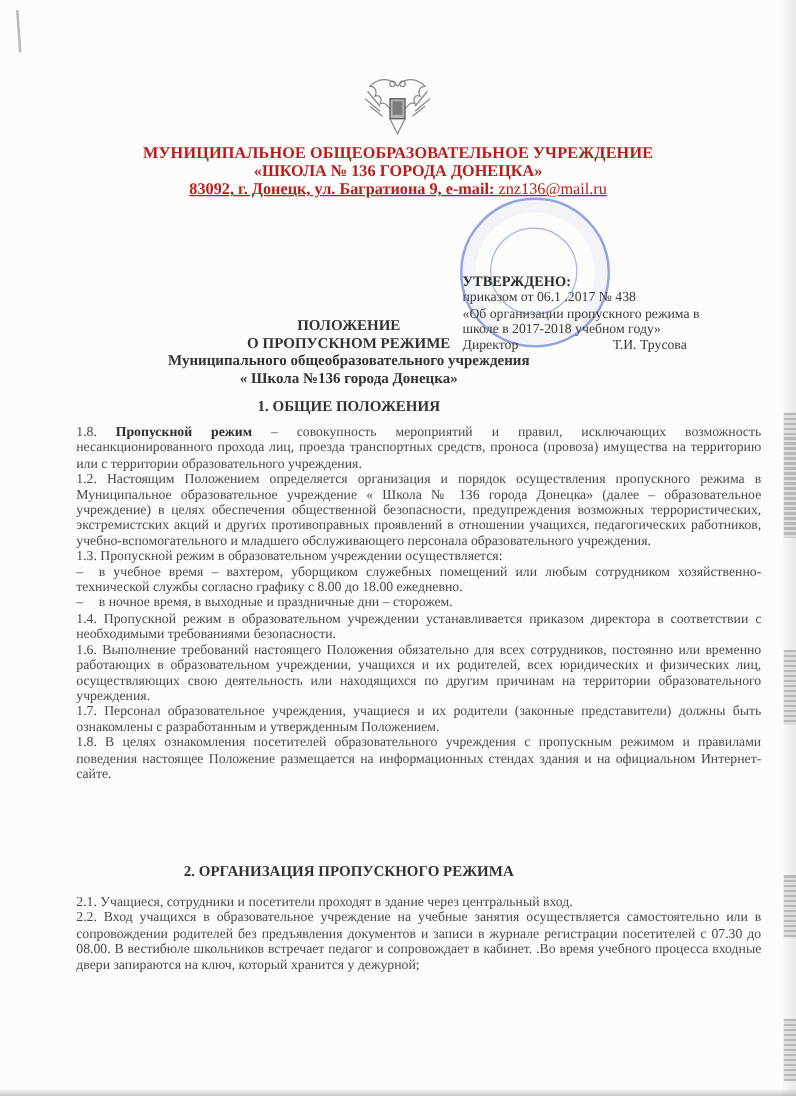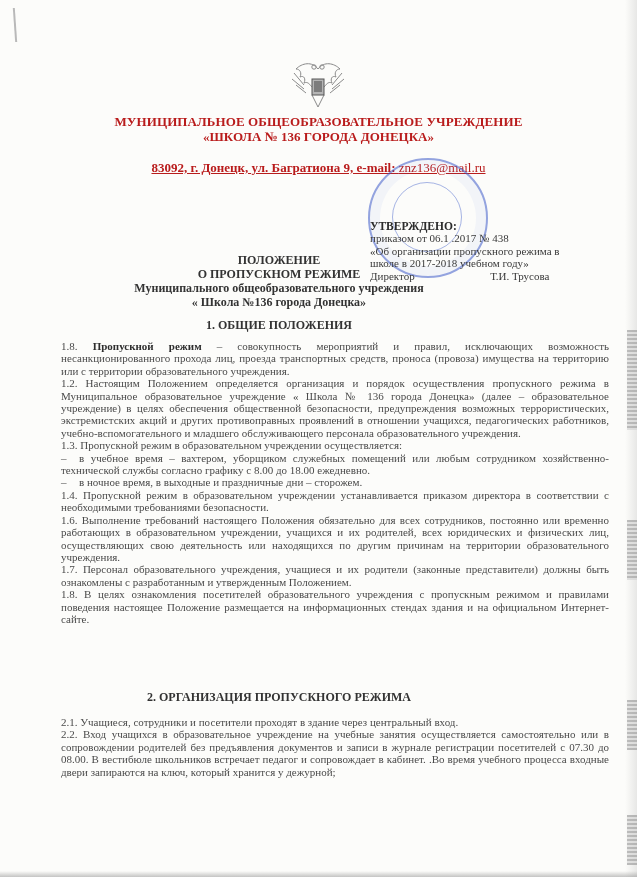--- a/index.html
+++ b/index.html
@@ -30,21 +30,21 @@
   }
   .emblem {
     position: absolute; left: 290px; top: 55px; width: 56px; height: 56px;
   }
   .header-block {
     position: absolute; left: 0; width: 637px; text-align: center;
     font-weight: bold; color: #b91c1c;
   }
   .h1 { top: 114px; font-size: 13px; letter-spacing: 0.1px; }
   .h2 { top: 129px; font-size: 13px; }
-  .h3 { top: 160px; font-size: 13px; text-decoration: underline; }
+  .h3 { top: 143px; font-size: 13px; text-decoration: underline; }
   .h3 .email { font-weight: normal; }
 
   .approval {
     position: absolute; left: 370px; top: 172px; font-size: 11px; line-height: 12.4px; color: #3a3a3a;
   }
   .approval .ttl { font-weight: bold; font-size: 11.5px; color: #2c2c2c; margin-top: 48px; }
   .stamp {
     position: absolute; left: 368px; top: 158px; width: 116px; height: 116px;
     border-radius: 50%;
     border: 2px solid rgba(60, 90, 200, 0.55);
@@ -125,21 +125,21 @@
   <div class="title-block sec1">1. ОБЩИЕ ПОЛОЖЕНИЯ</div>
 
   <div class="body-text" style="top:340px">
     <p class="para"><span>1.8.</span> <b>Пропускной режим</b><span> – совокупность мероприятий и правил, исключающих возможность несанкционированного прохода лиц, проезда транспортных средств, проноса (провоза) имущества на территорию или с территории образовательного учреждения.</span></p>
     <p class="para"><span>1.2.</span><span> Настоящим Положением определяется организация и порядок осуществления пропускного режима в Муниципальное образовательное учреждение « Школа № 136 города Донецка» (далее – образовательное учреждение) в целях обеспечения общественной  безопасности, предупреждения возможных террористических, экстремистских акций и других противоправных проявлений в отношении учащихся, педагогических работников, учебно-вспомогательного и младшего обслуживающего персонала образовательного учреждения.</span></p>
     <p class="para"><span>1.3.</span><span> Пропускной режим в образовательном учреждении осуществляется:</span></p>
     <p class="para dash"><span class="dmark">–</span><span>в учебное время – вахтером, уборщиком служебных помещений или любым сотрудником хозяйственно-технической службы согласно графику с 8.00 до 18.00 ежедневно.</span></p>
     <p class="para dash"><span class="dmark">–</span><span>в ночное время, в выходные и праздничные дни – сторожем.</span></p>
     <p class="para"><span>1.4.</span><span> Пропускной режим в образовательном учреждении устанавливается приказом директора в соответствии с необходимыми требованиями безопасности.</span></p>
     <p class="para"><span>1.6.</span><span> Выполнение требований настоящего Положения обязательно для всех сотрудников, постоянно или временно работающих в образовательном учреждении, учащихся и их родителей, всех юридических и физических лиц, осуществляющих свою деятельность или находящихся по другим причинам на территории образовательного учреждения.</span></p>
-    <p class="para"><span>1.7.</span><span> Персонал образовательного учреждения, учащиеся и их родители (законные представители)  должны быть ознакомлены с разработанным и утвержденным Положением.</span></p>
+    <p class="para"><span>1.7.</span><span> Персонал образовательное учреждения, учащиеся и их родители (законные представители)  должны быть ознакомлены с разработанным и утвержденным Положением.</span></p>
     <p class="para"><span>1.8.</span><span> В целях ознакомления посетителей образовательного учреждения с пропускным режимом и правилами поведения настоящее Положение размещается на информационных стендах здания и на официальном Интернет-сайте.</span></p>
   </div>
 
   <div class="title-block sec2">2. ОРГАНИЗАЦИЯ ПРОПУСКНОГО РЕЖИМА</div>
 
   <div class="body-text" style="top:716px">
     <p class="para"><span>2.1.</span><span>  Учащиеся, сотрудники и посетители проходят в здание через центральный вход.</span></p>
     <p class="para"><span>2.2.</span><span>  Вход учащихся в образовательное учреждение на учебные занятия осуществляется самостоятельно или в сопровождении родителей без предъявления документов и записи в журнале регистрации посетителей с 07.30 до 08.00. В вестибюле школьников встречает педагог и сопровождает в кабинет. .Во время учебного процесса входные двери запираются на ключ, который хранится у дежурной;</span></p>
   </div>
 

